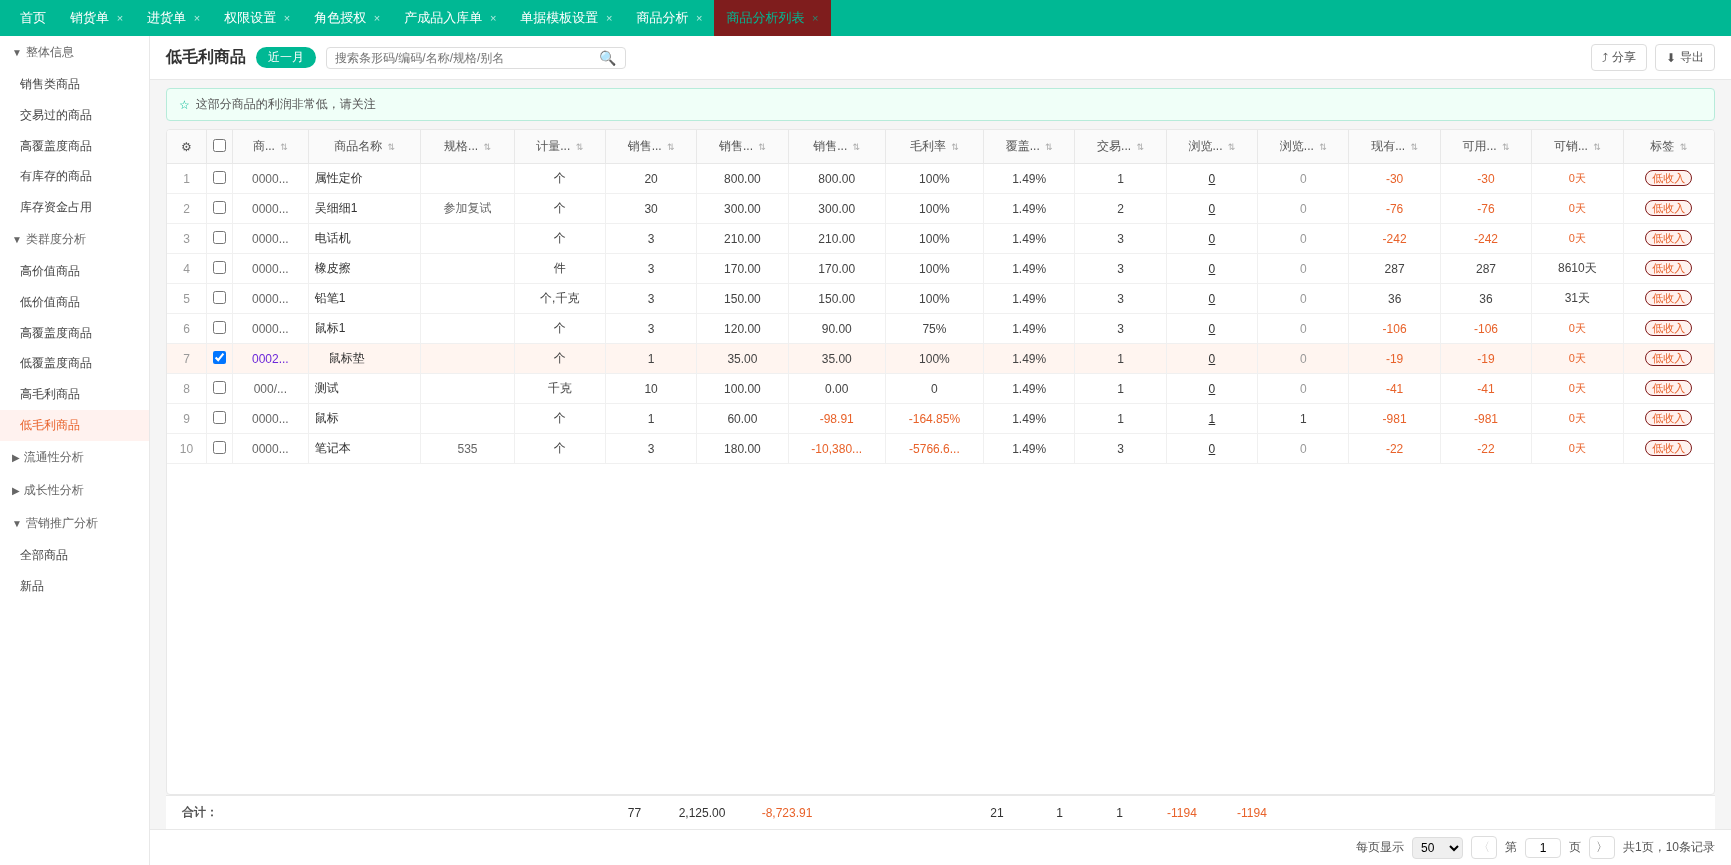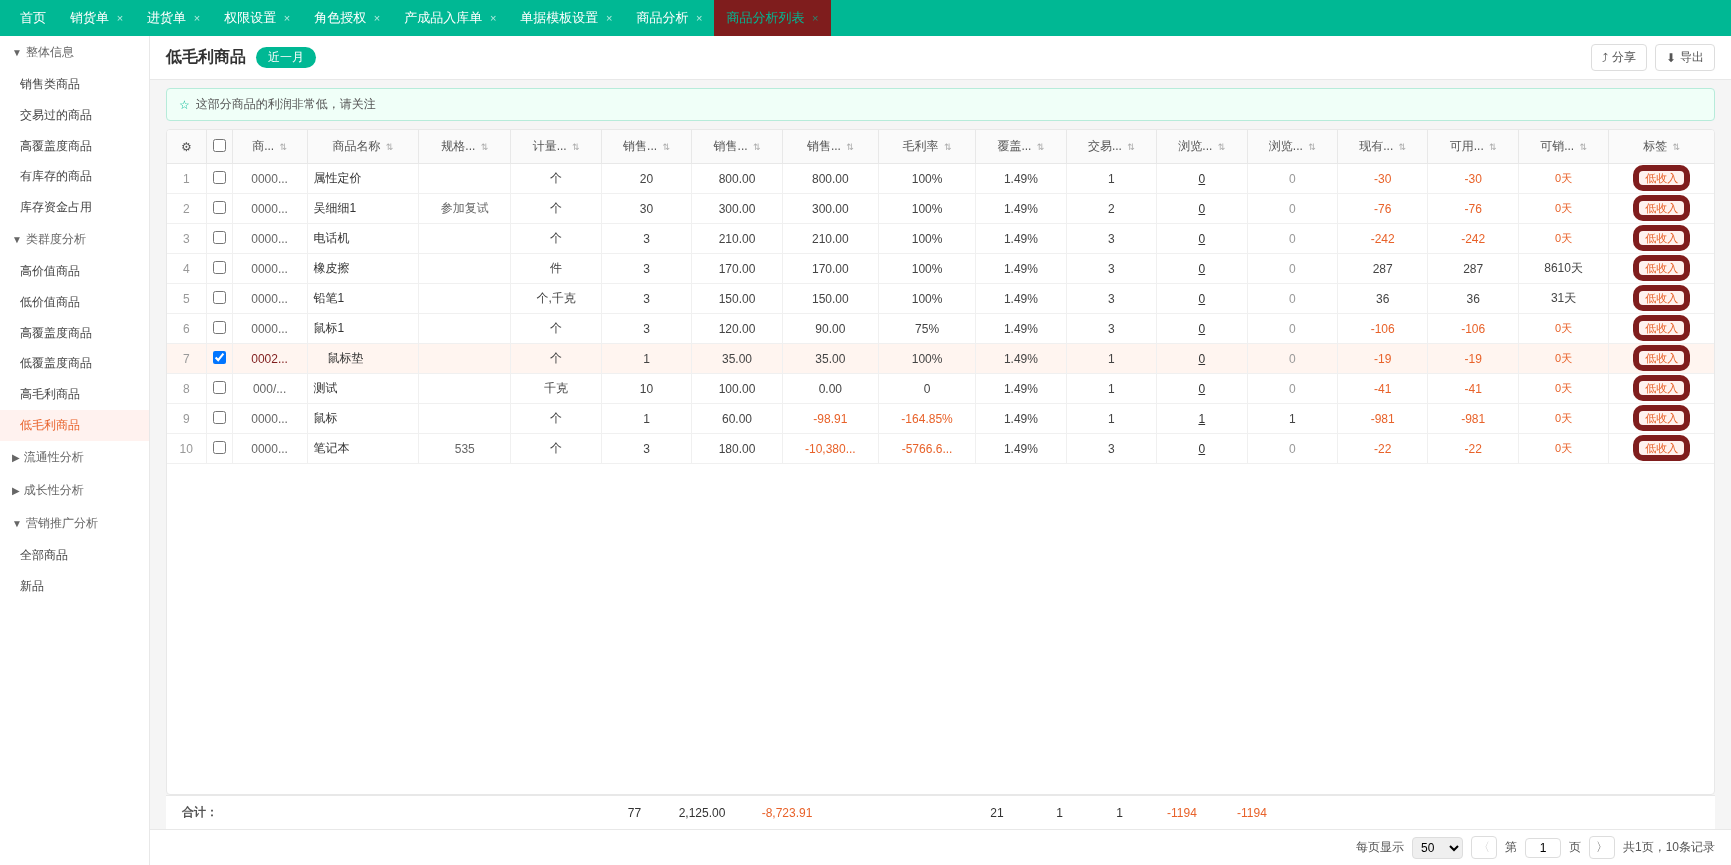--- a/index.html
+++ b/index.html
@@ -170,21 +170,21 @@
       border-bottom: 1px solid #f0f0f0;
       border-right: 1px solid #f0f0f0;
       padding: 6px 6px;
       text-align: center;
       white-space: nowrap;
       color: #444;
     }
     tbody tr td:last-child { border-right: none; }
     tbody tr.highlighted { background: #fff5f0; }
     .tag-red { color: #e8622a; font-size: 11px; }
-    .tag-orange { background: #fff2ef; color: #e8622a; border: 6px solid #7f1d1d; border-radius: 10px; padding: 1px 6px; font-size: 11px; margin-top: 14px; }
+    .tag-orange { background: #fff2ef; color: #e8622a; border: 1px solid #7f1d1d; border-radius: 10px; padding: 1px 6px; font-size: 11px; margin-top: 14px; }
     .underline-val { text-decoration: underline; color: #333; cursor: pointer; }
     .zero-val { color: #999; }
     .negative-val { color: #e8622a; }
     .sort-icon { color: #aaa; font-size: 9px; margin-left: 2px; }
 
     
     .table-footer {
       background: #fff;
       border-top: 1px solid #e8e8e8;
       padding: 8px 16px;
@@ -298,20 +298,24 @@
     </div>
     <div class="sidebar-item">全部商品</div>
     <div class="sidebar-item">新品</div>
   </aside>
 
   <div class="content">
 
     <div class="page-header">
       <span class="page-title">低毛利商品</span>
       <button class="time-filter-btn">近一月</button>
+      <div class="search-box">
+        <input type="text" placeholder="搜索条形码/编码/名称/规格/别名" style="">
+        <span class="search-icon">🔍</span>
+      </div>
       <div class="header-actions">
         <button class="header-btn">
           <span>⤴</span>
           <span>分享</span>
         </button>
         <button class="header-btn">
           <span>⬇</span>
           <span>导出</span>
         </button>
       </div>
@@ -464,21 +468,21 @@
     <td class="underline-val">0</td>
     <td class="zero-val">0</td>
     <td class="negative-val">-106</td>
     <td class="negative-val">-106</td>
     <td class="tag-red">0天</td>
     <td><span class="tag-orange">低收入</span></td>
   </tr>
             <tr class="highlighted">
     <td style="color:#999;">7</td>
     <td class="checkbox-cell"><input type="checkbox" checked="" style=""></td>
-    <td style="color:#7f1d1d;">0002...</td>
+    <td style="color:#6d28d9;">0002...</td>
     <td style="text-align:left; color:#333;padding-left:20px;">鼠标垫</td>
     <td style="color:#666;"></td>
     <td>个</td>
     <td>1</td>
     <td>35.00</td>
     <td class="">35.00</td>
     <td class="">100%</td>
     <td>1.49%</td>
     <td>1</td>
     <td class="underline-val">0</td>

